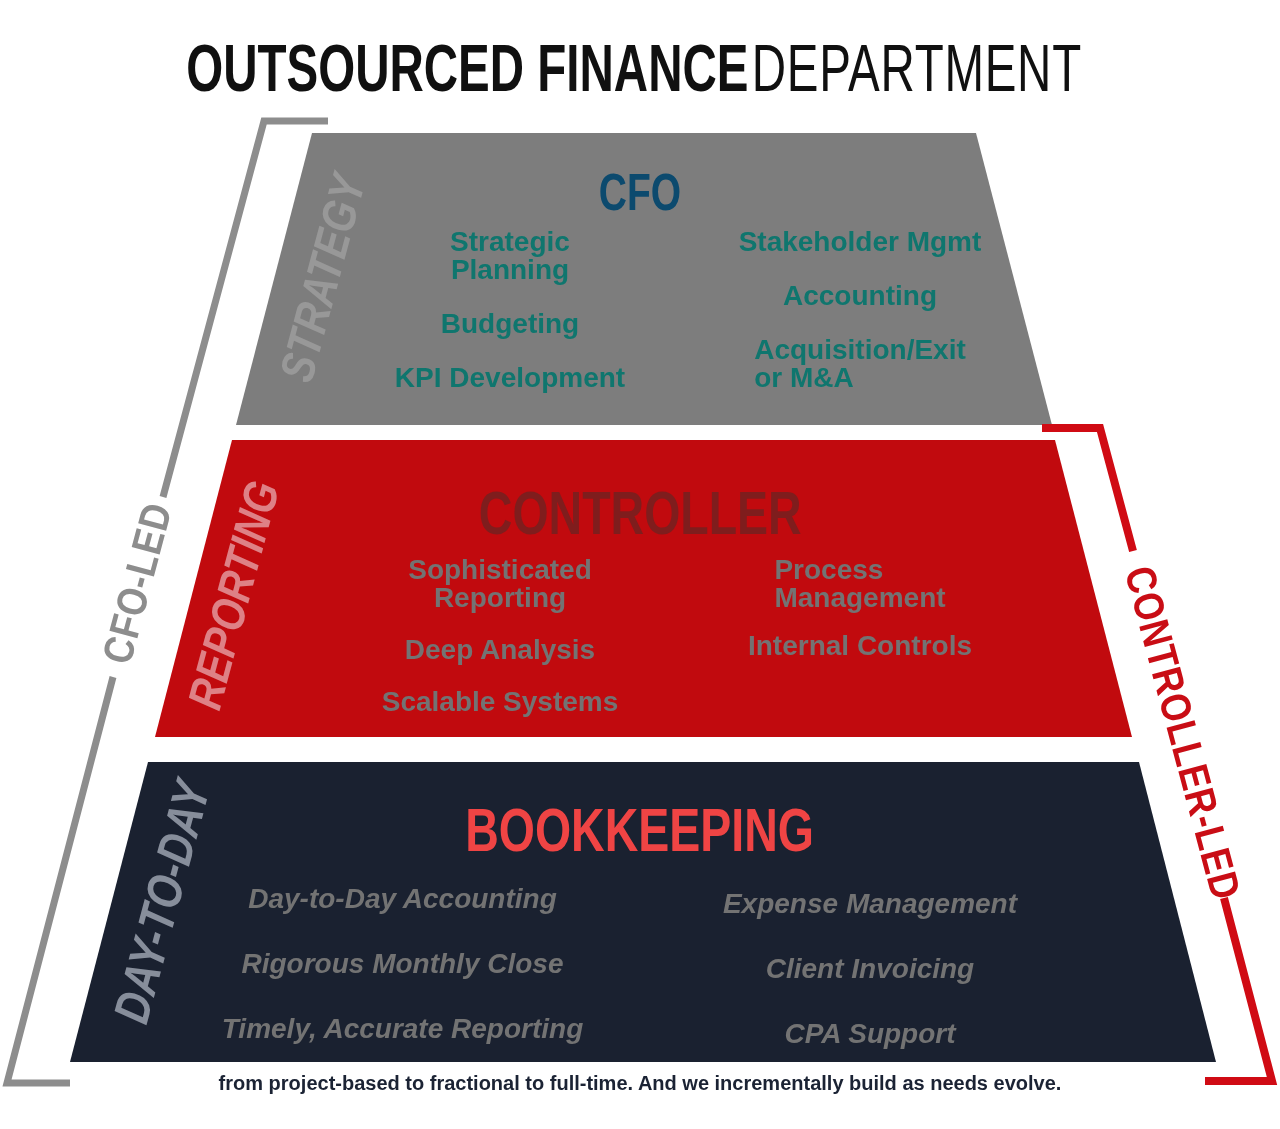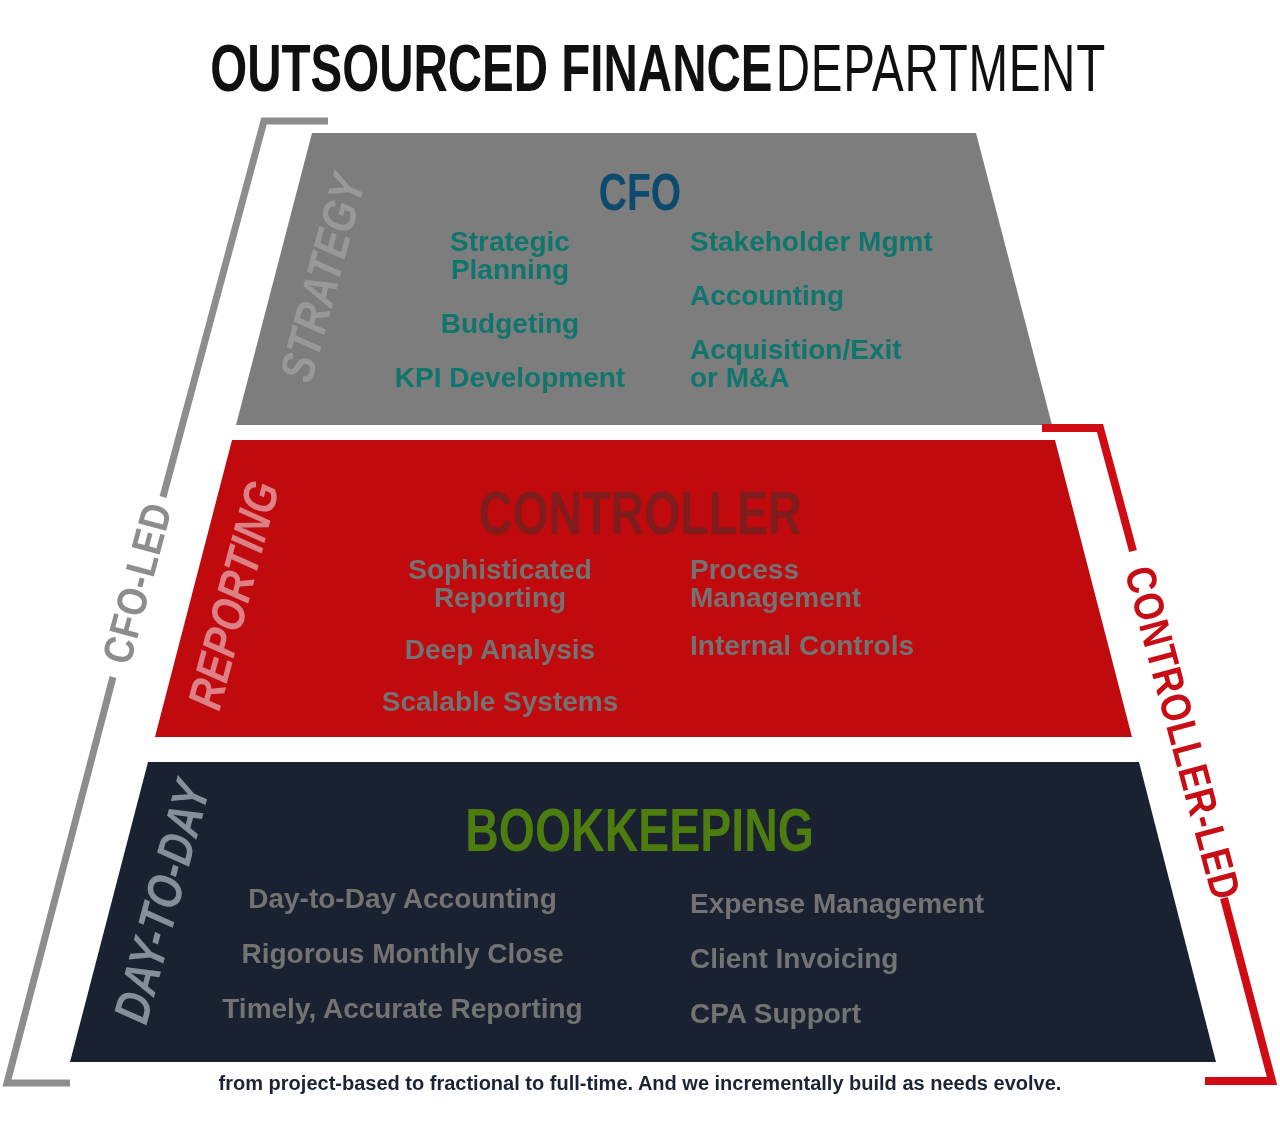--- a/index.html
+++ b/index.html
@@ -2,38 +2,38 @@
 <html><head>
 <meta charset="utf-8">
 <style>
   html,body{margin:0;padding:0;background:#ffffff;}
   .stage{
     position:relative;width:1280px;height:1129px;overflow:hidden;background:#ffffff;
     font-family:"Liberation Sans", sans-serif;
   }
   .layer{position:absolute;left:0;top:0;width:1280px;height:1129px;}
   
-  .main-title{position:absolute;left:0;right:0;top:30px;text-align:right;white-space:nowrap;}
+  .main-title{position:absolute;left:0;right:0;top:30px;text-align:left;white-space:nowrap;padding-left:12px;}
   .main-title .cond{display:inline-block;transform:scaleX(0.72);transform-origin:50% 50%;}
   .main-title .t-heavy{font-weight:700;font-size:66px;color:#101010;letter-spacing:0px;}
   .main-title .t-light{font-weight:500;font-size:66px;color:#101010;letter-spacing:1px;}
   .tier-title{position:absolute;left:0;right:0;text-align:center;white-space:nowrap;font-weight:700;}
   .tier-title .cond{display:inline-block;transform:scaleX(0.75);transform-origin:50% 50%;}
   .tt-cfo{top:162px;font-size:52px;color:#0c4a6e;}
   .tt-controller{top:477px;font-size:62px;color:#7f1d1d;}
-  .tt-bookkeeping{top:794px;font-size:62px;color:#4d7c0f;}
+  .tt-bookkeeping{top:794px;font-size:62px;color:#ef4444;}
   
   .col{position:absolute;display:flex;flex-direction:column;font-weight:700;font-size:28px;line-height:28px;}
   .col.center{text-align:center;align-items:center;}
-  .col.left{text-align:left;align-items:flex-start;}
+  .col.left{text-align:left;align-items:center;}
   .c-gray{color:#0f766e;}
   .c-white{color:#737373;}
   .col-t1{top:228px;gap:26px;}
   .col-t2{top:556px;gap:24px;}
-  .col-t3{gap:27px;}
+  .col-t3{gap:37px;font-style:italic;}
   .col-t1-l{left:350px;width:320px;}
   .col-t1-r{left:690px;width:340px;}
   .col-t2-l{left:340px;width:320px;}
   .col-t2-r{left:690px;width:340px;gap:20px;}
   .col-t3-l{left:205px;top:885px;width:395px;}
   .col-t3-r{left:690px;top:890px;width:360px;}
   
   .side-label{font-family:"Liberation Sans",sans-serif;font-weight:700;font-style:italic;font-size:48px;}
   .s-day{font-size:50px;}
   .bracket-label{font-family:"Liberation Sans",sans-serif;font-weight:700;font-size:42px;letter-spacing:1px;}

